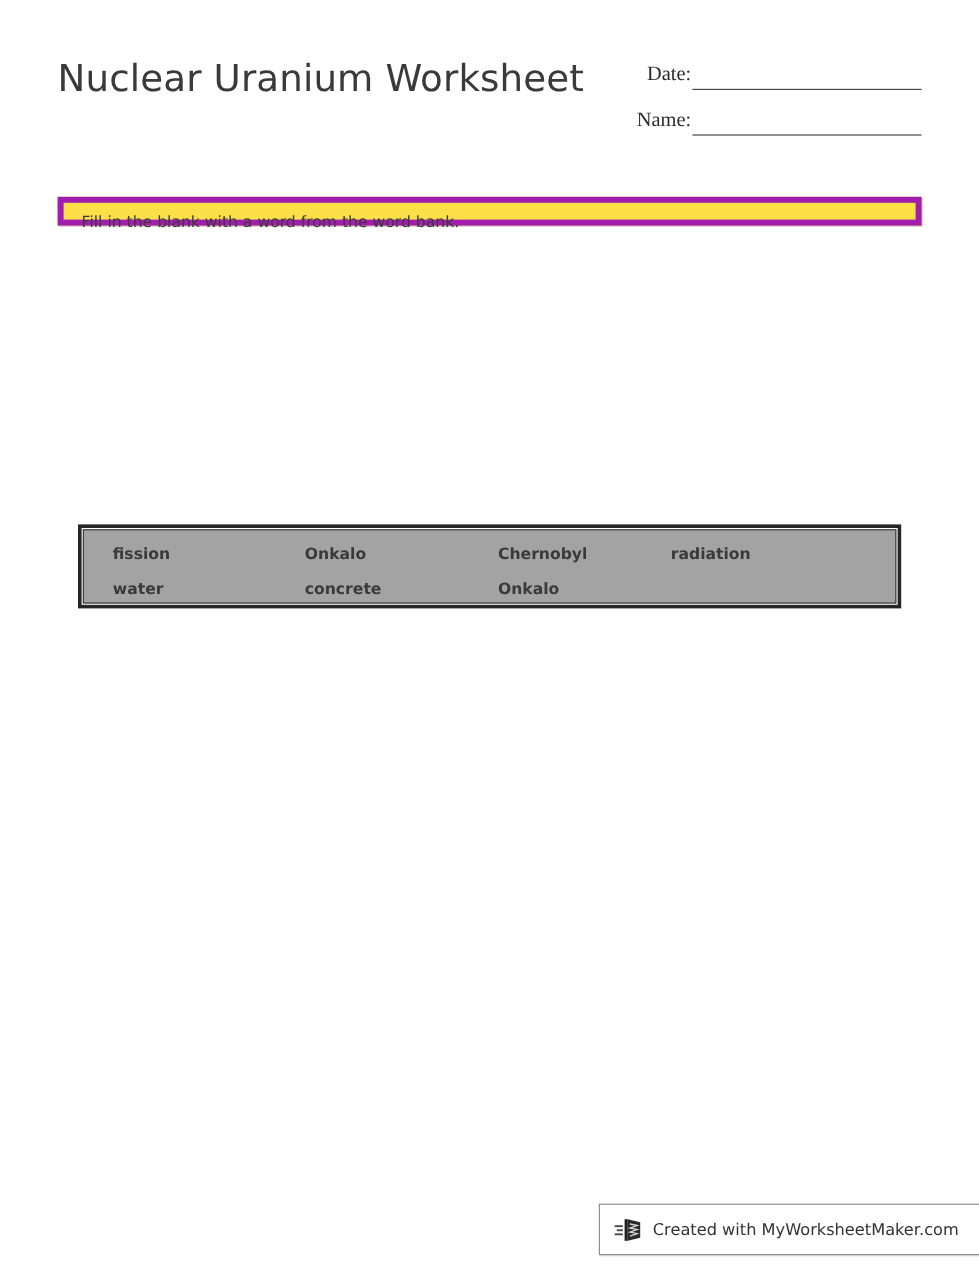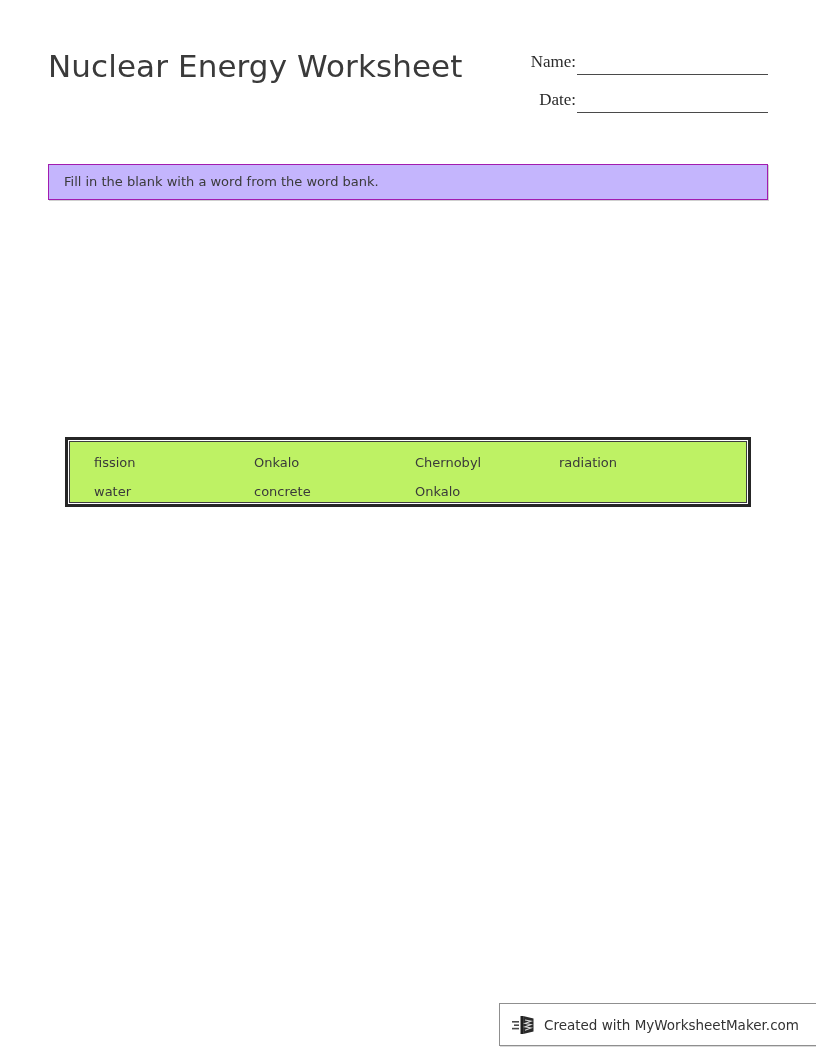--- a/index.html
+++ b/index.html
@@ -73,24 +73,24 @@
     height: 0;
     border-bottom: 1px solid #4a4a4a;
   }
 
   
   .instruction-box {
     position: absolute;
     left: 48px;
     top: 164px;
     width: 720px;
-    height: 36px;
-    box-sizing: border-box;
-    border: 1px solid #a21caf;
-    background: #c4b5fd;
+    height: 24px;
+    box-sizing: border-box;
+    border: 5px solid #a21caf;
+    background: #fde047;
     box-shadow: 1px 1px 0 rgba(120,120,120,0.35);
   }
 
   .instruction-text {
     position: absolute;
     left: 15px;
     top: 9px;
     font-family: "DejaVu Sans", sans-serif;
     font-size: 13px;
     color: #3a3a3a;
@@ -118,21 +118,22 @@
     background: #ffffff;
     padding: 1px;
   }
 
   .word-bank-inner {
     position: relative;
     width: 100%;
     height: 100%;
     box-sizing: border-box;
     border: 1px solid #3d3d3d;
-    background: #bef264;
+    background: #a3a3a3;
+    font-weight: bold;
   }
 
   .word-bank-grid {
     position: absolute;
     left: 0;
     top: 0;
     width: 100%;
     height: 100%;
   }
 
@@ -183,34 +184,34 @@
     white-space: nowrap;
   }
 </style>
 </head>
 <body>
 
 <div class="page">
 
   <div class="header">
 
-    <div class="worksheet-title">Nuclear Energy Worksheet</div>
+    <div class="worksheet-title">Nuclear Uranium Worksheet</div>
 
     <div class="name-date-block">
+
+      <div class="nd-row">
+        <span class="nd-label">Date:</span>
+        <span class="nd-line"></span>
+      </div>
 
       <div class="nd-row">
         <span class="nd-label">Name:</span>
         <span class="nd-line"></span>
       </div>
 
-      <div class="nd-row">
-        <span class="nd-label">Date:</span>
-        <span class="nd-line"></span>
-      </div>
-
     </div>
   </div>
 
   <div class="instruction-box">
     <span class="instruction-text">Fill in the blank with a word from the word bank.</span>
   </div>
 
   <div class="questions-area"></div>
 
   <div class="word-bank">

